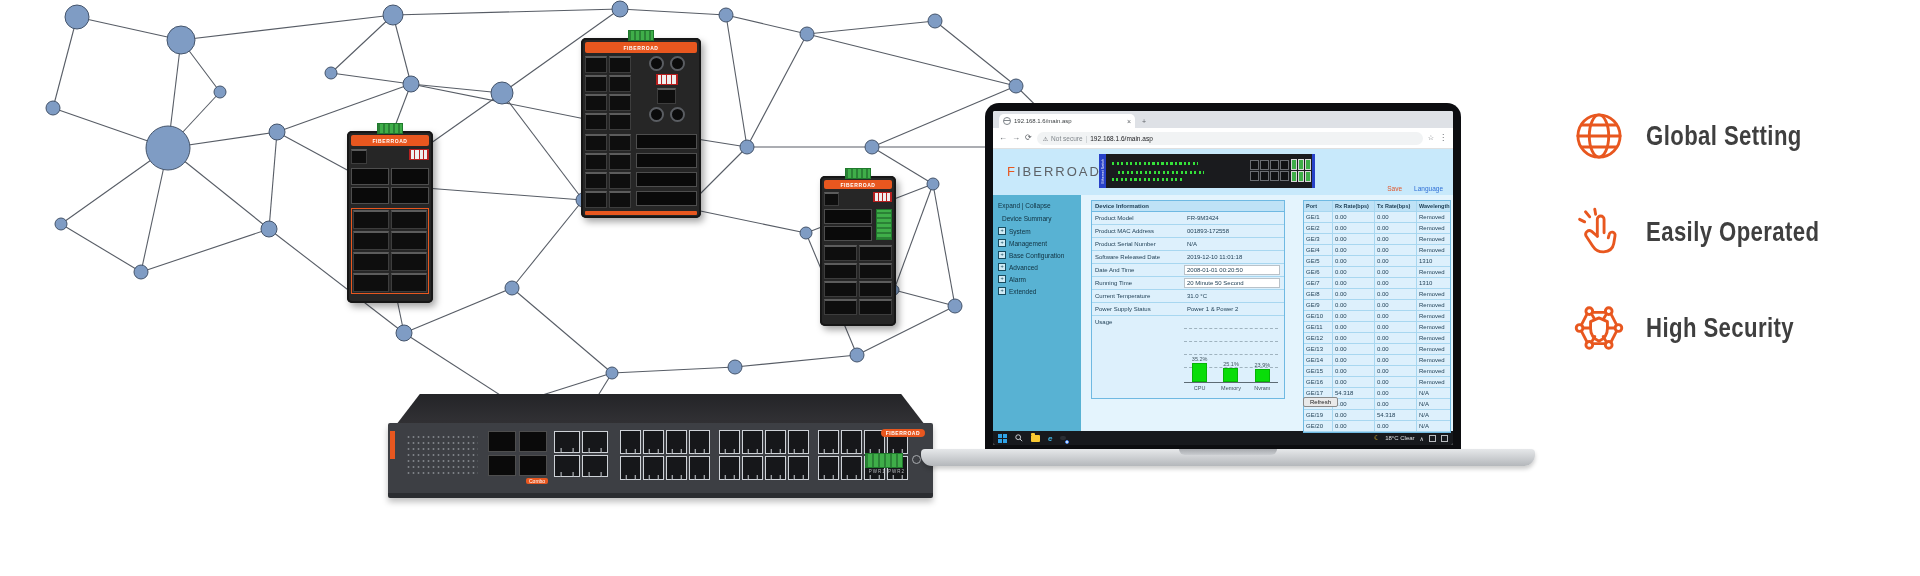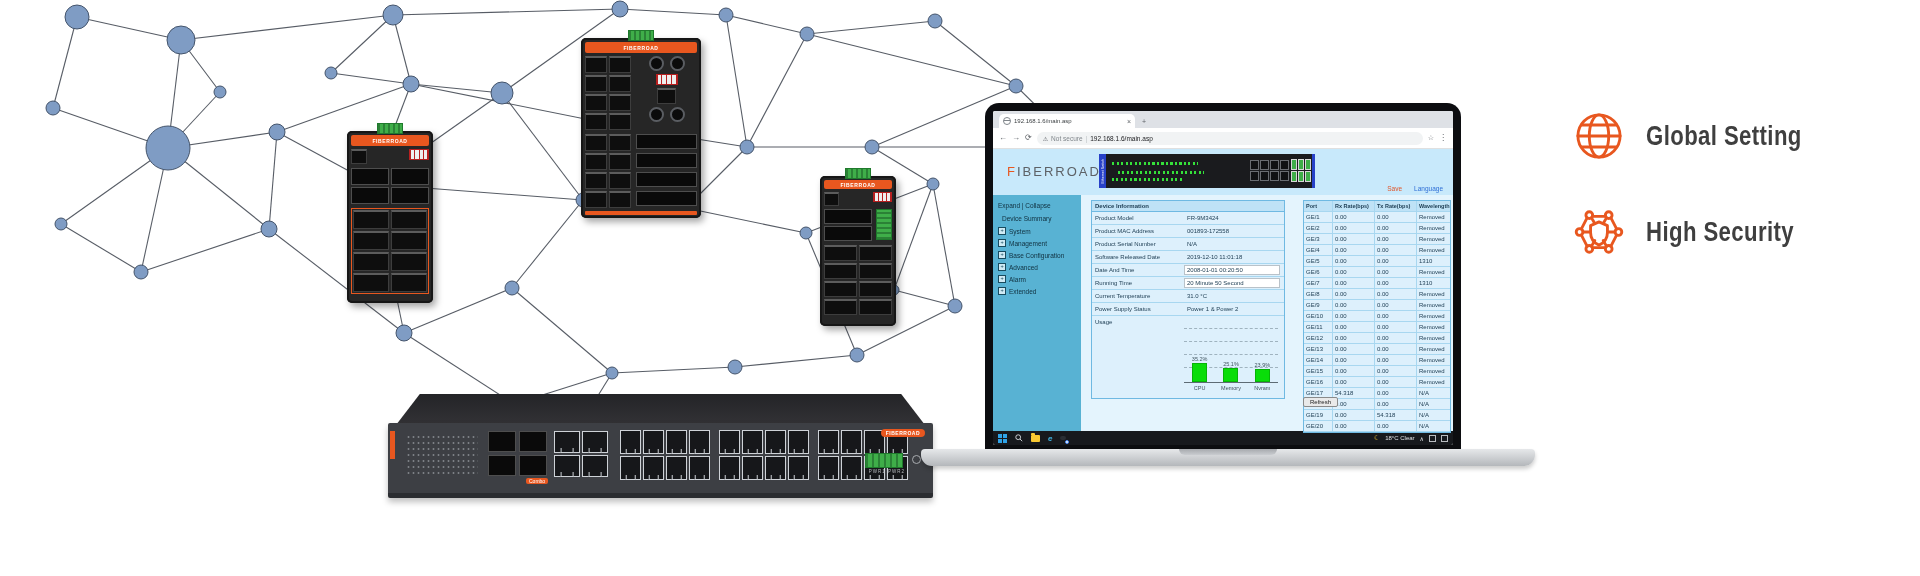--- a/index.html
+++ b/index.html
@@ -781,20 +781,30 @@
         <circle cx="32" cy="32" r="25"></circle>
         <ellipse cx="32" cy="32" rx="11.5" ry="25"></ellipse>
         <line x1="7" y1="32" x2="57" y2="32"></line>
         <line x1="11.5" y1="19" x2="52.5" y2="19"></line>
         <line x1="11.5" y1="45" x2="52.5" y2="45"></line>
       </svg>
       <span class="cond">Global Setting</span>
     </div>
     <div class="feat">
       <svg viewBox="0 0 64 64">
+        <path d="M30 37 V17 a4 4 0 0 1 8 0 v16"></path>
+        <path d="M30 37 l-7-6 a4.5 4.5 0 0 0-6.5 5.5 l8 12 a15 15 0 0 0 13 7 c7-.5 11-4.5 12-10 l1.5-9 a3.5 3.5 0 0 0-7-1.5 l-1 4"></path>
+        <line x1="16" y1="8" x2="21" y2="14"></line>
+        <line x1="27" y1="5" x2="28" y2="11"></line>
+        <line x1="9" y1="17" x2="15" y2="20"></line>
+      </svg>
+      <span class="cond">Easily Operated</span>
+    </div>
+    <div class="feat">
+      <svg viewBox="0 0 64 64">
         <circle cx="55" cy="32" r="4"></circle>
           <circle cx="43.5" cy="12" r="4"></circle>
           <circle cx="20.5" cy="12" r="4"></circle>
         <circle cx="9" cy="32" r="4"></circle>
           <circle cx="20.5" cy="52" r="4"></circle>
           <circle cx="43.5" cy="52" r="4"></circle>
         <line x1="24" y1="13.5" x2="40" y2="13.5"></line>
           <line x1="46" y1="15" x2="53" y2="28.5"></line>
         <line x1="53" y1="35.5" x2="46" y2="49"></line>
           <line x1="40" y1="50.5" x2="24" y2="50.5"></line>

